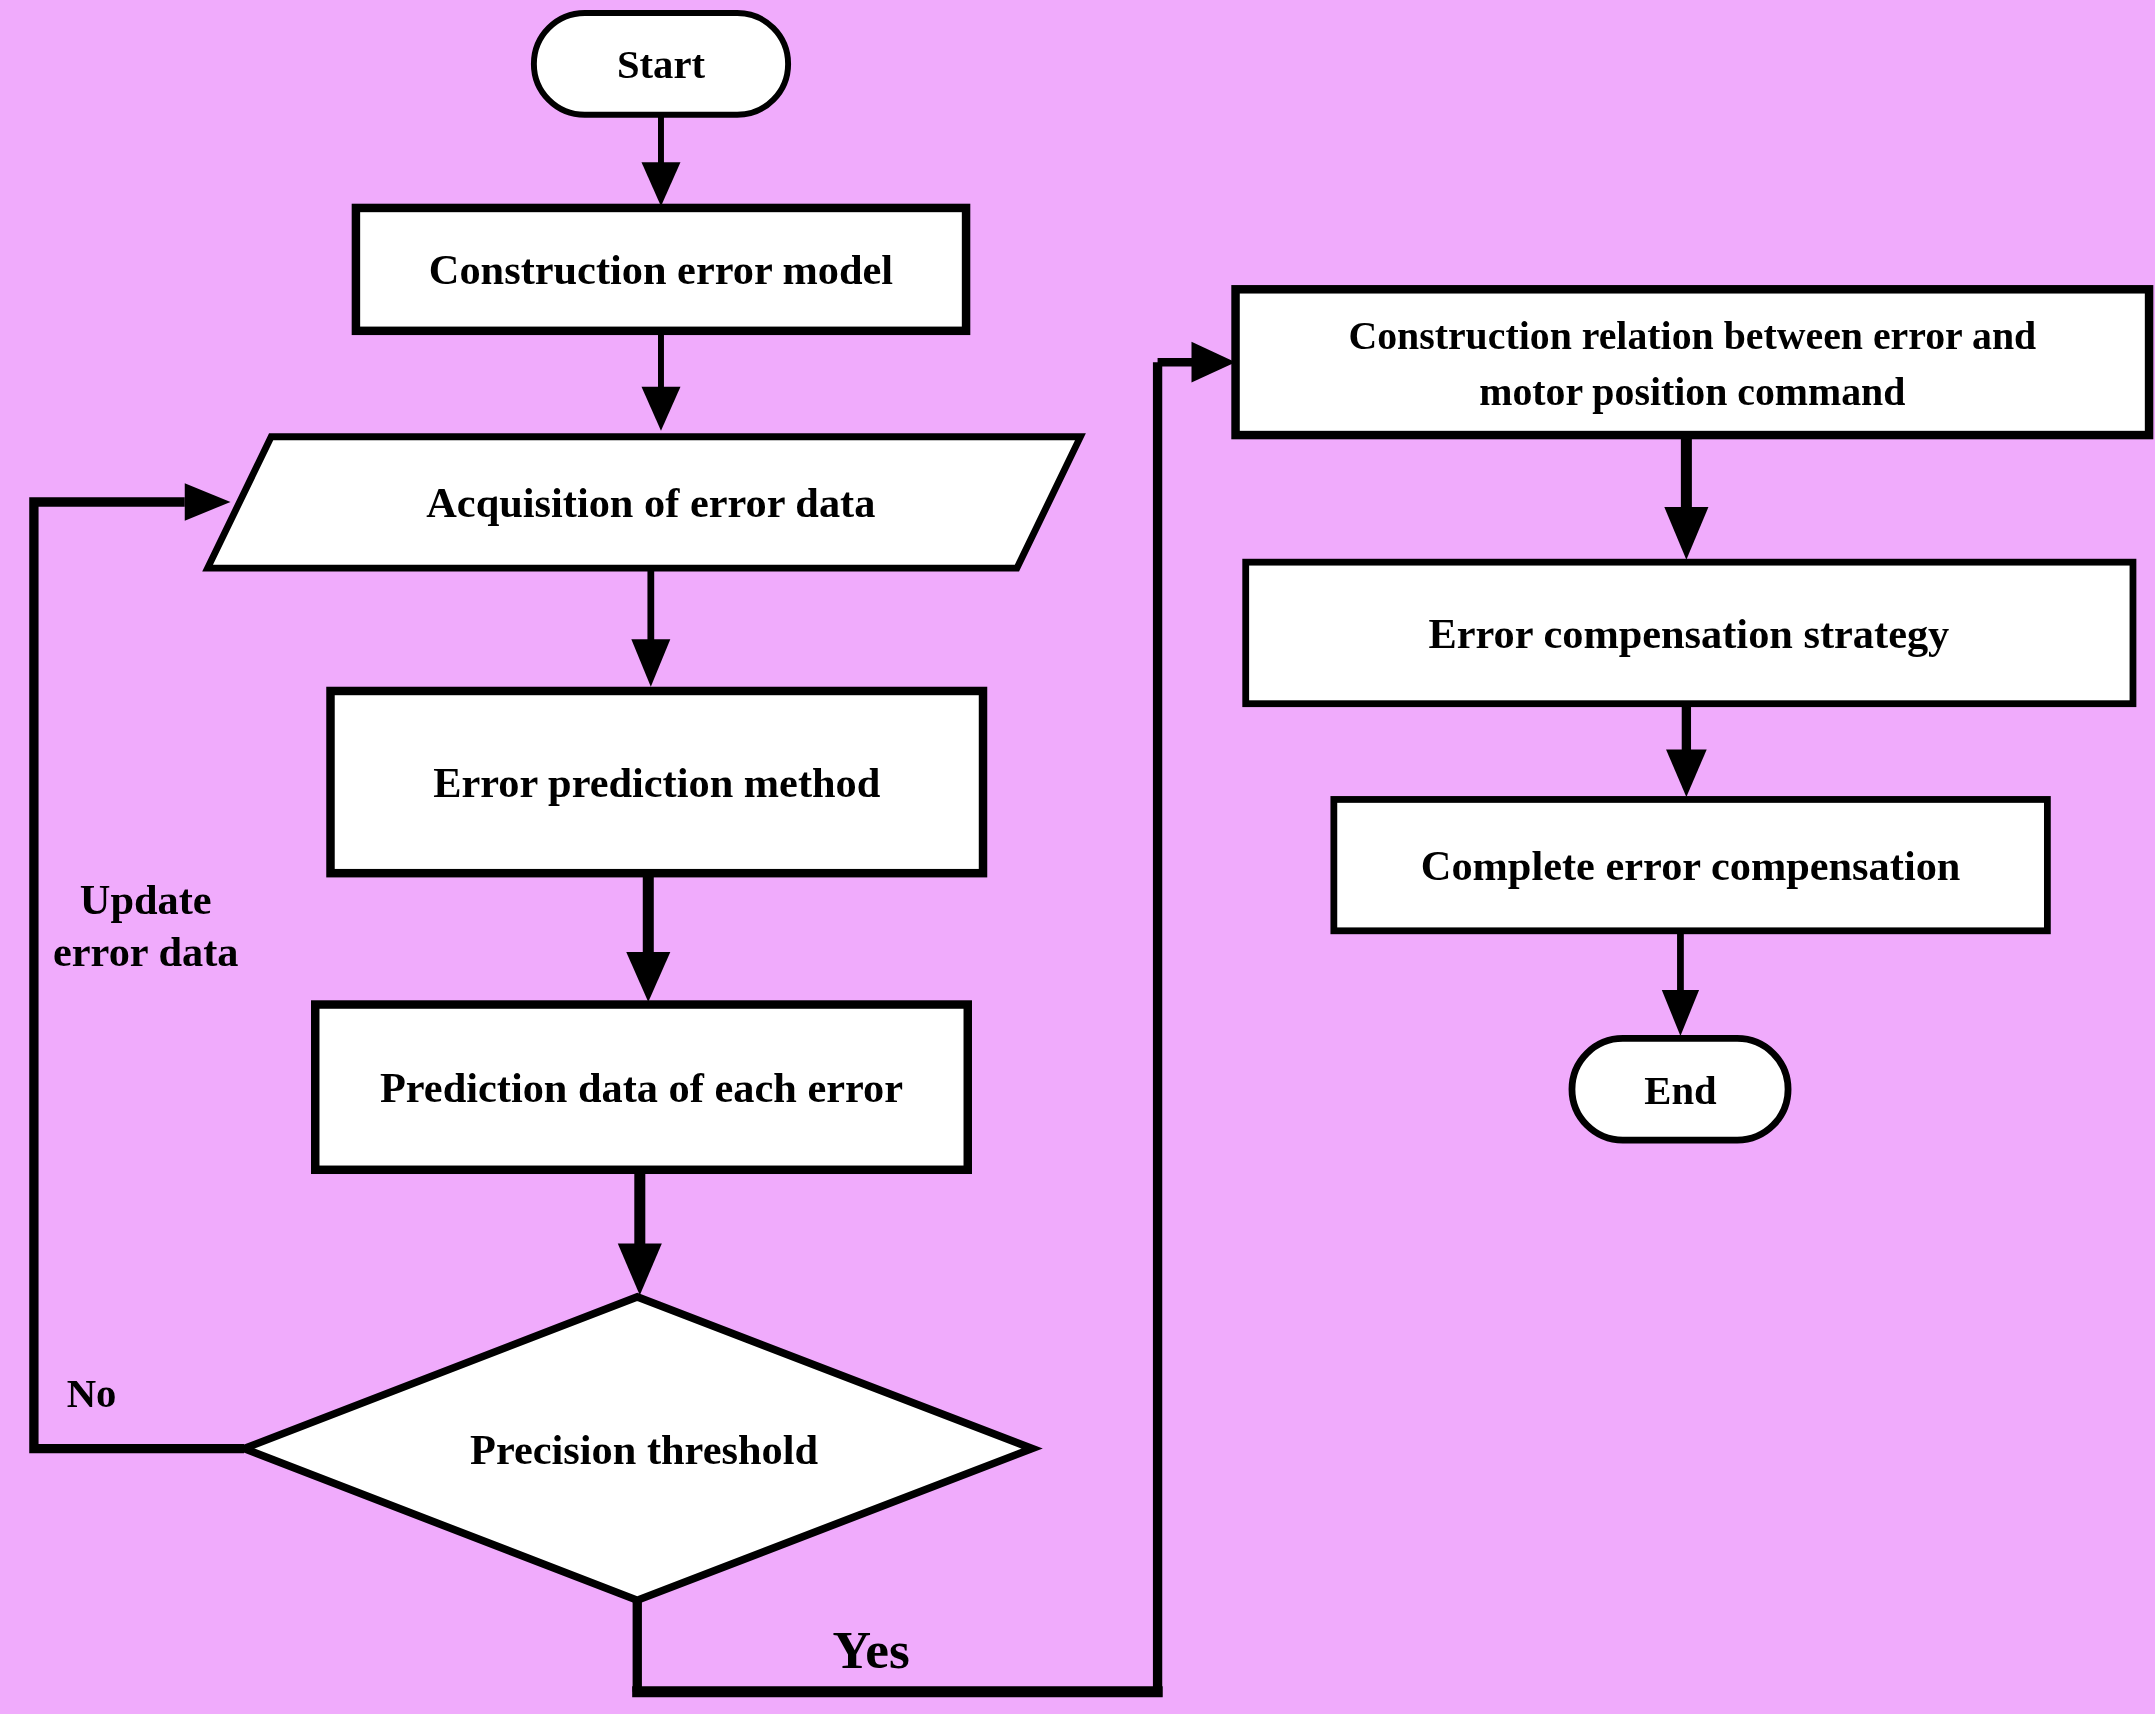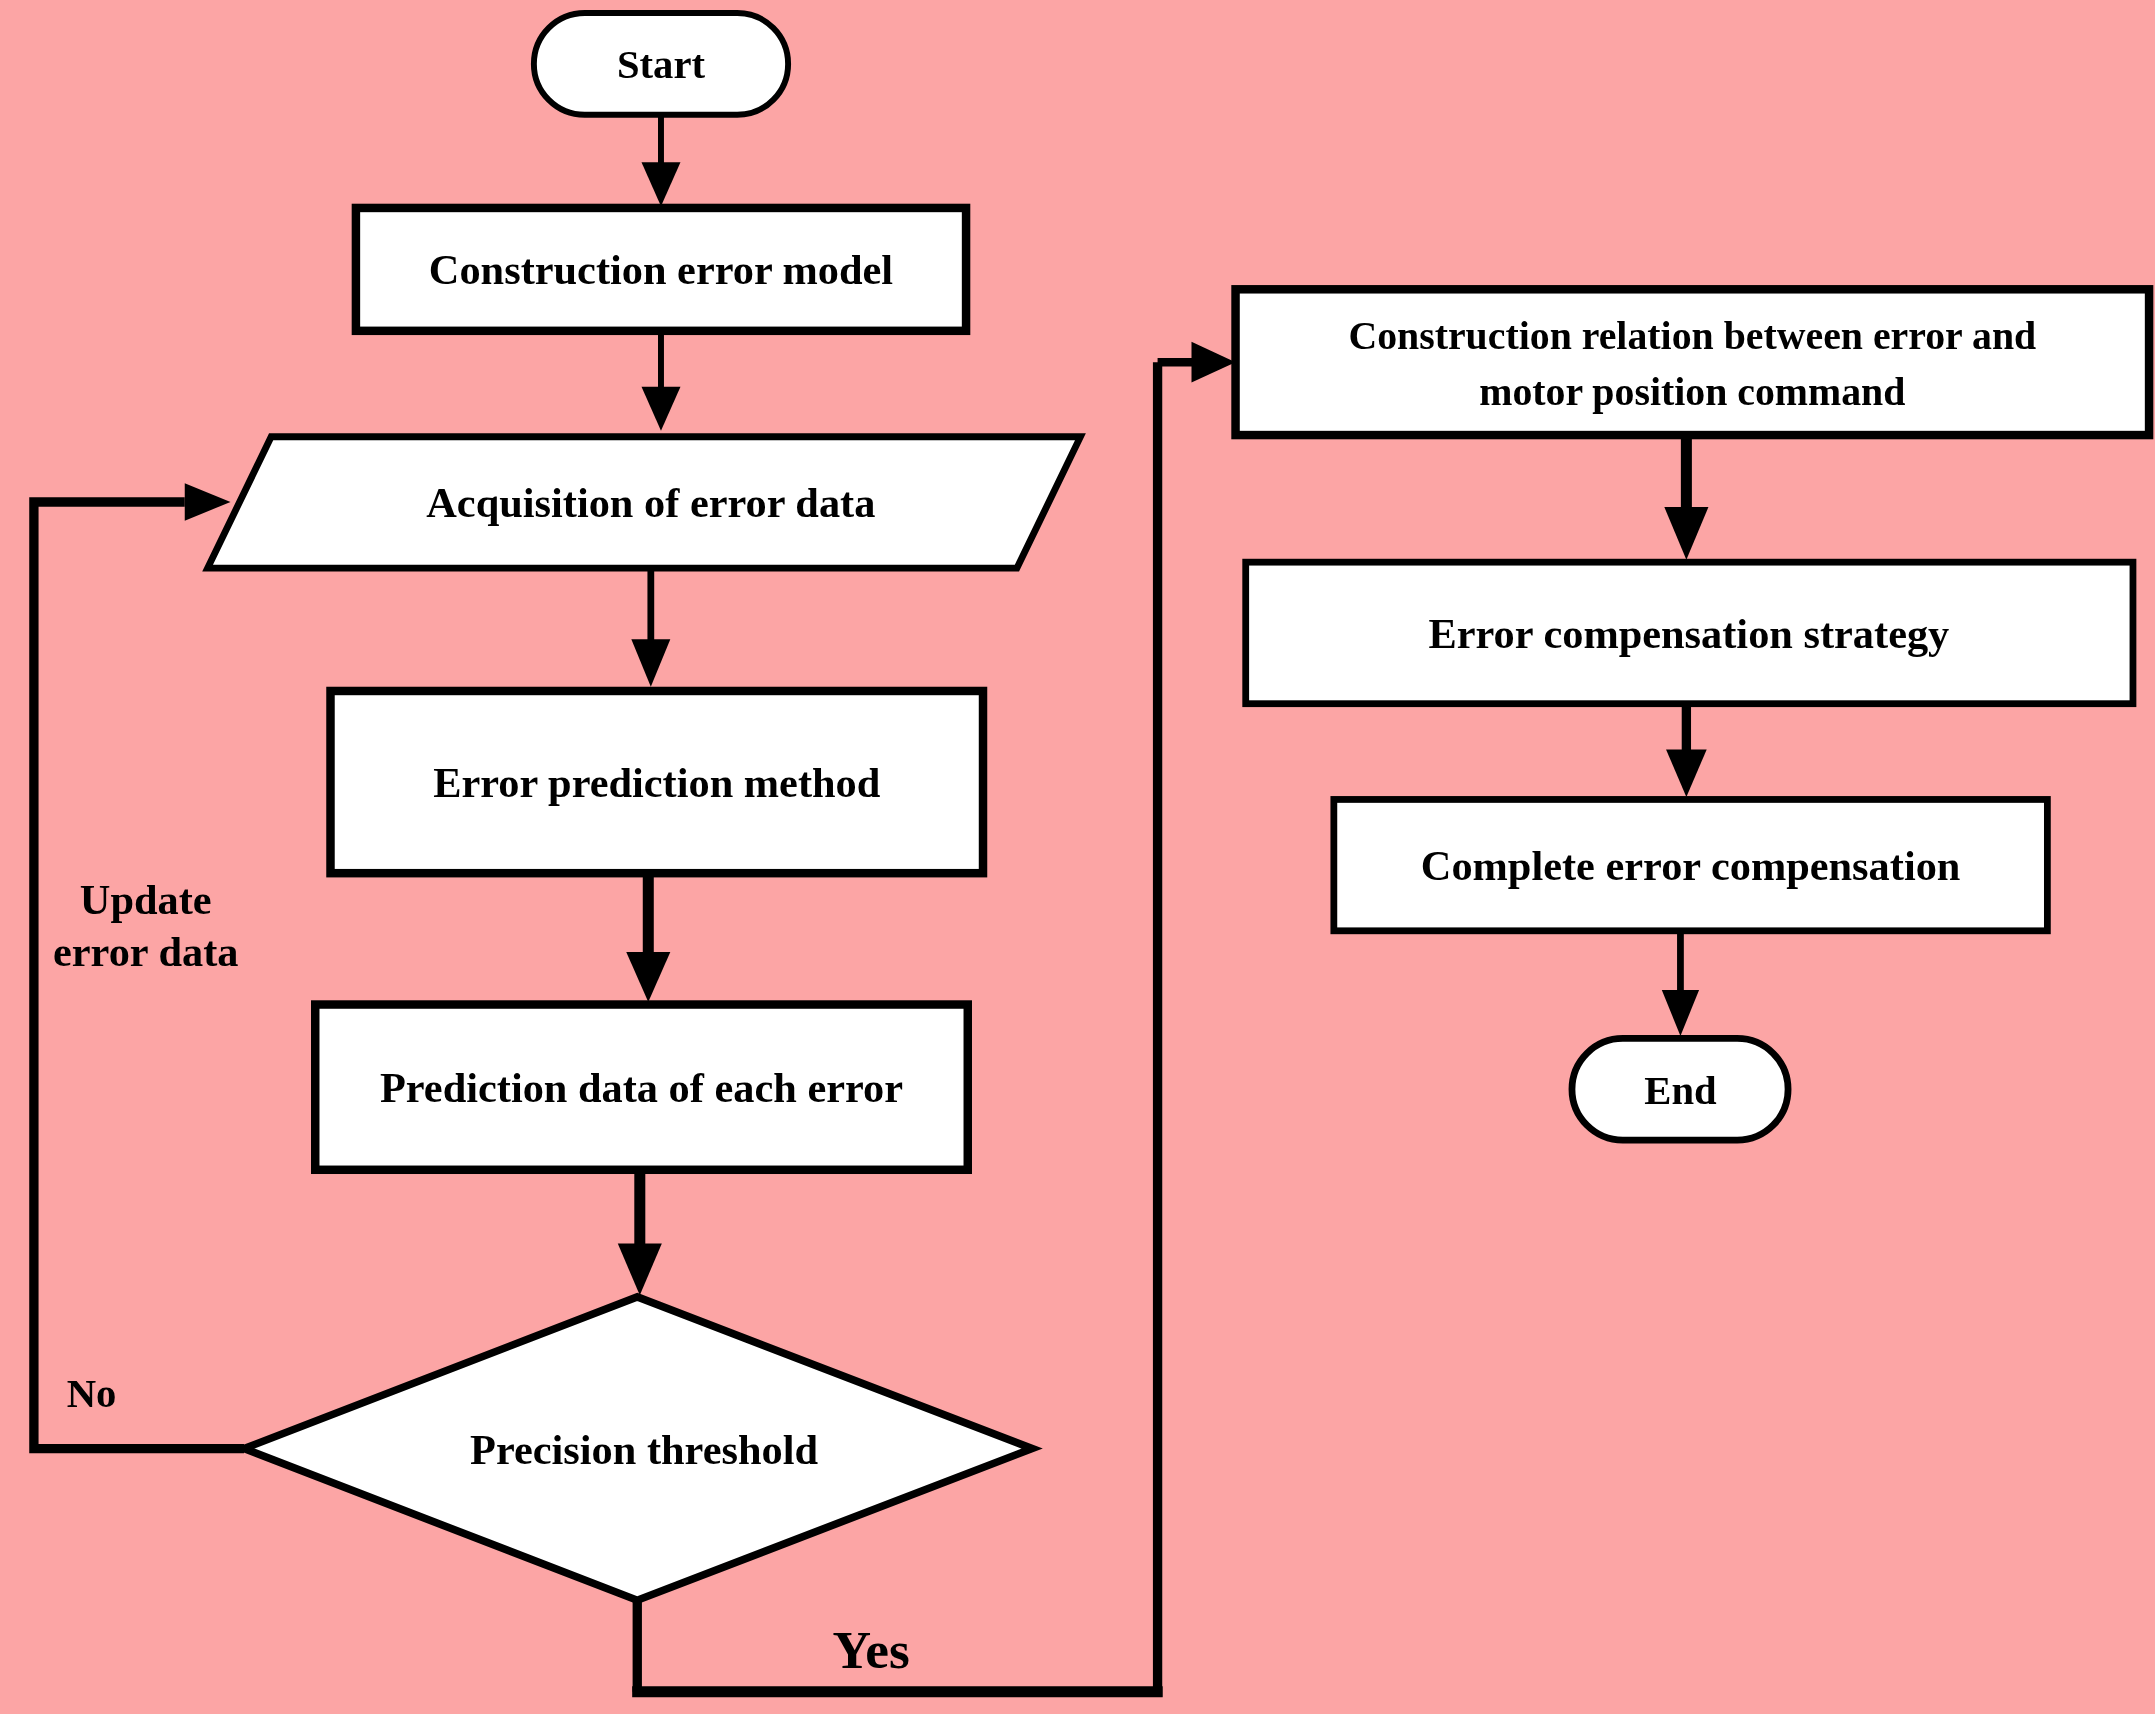--- a/index.html
+++ b/index.html
@@ -7,21 +7,21 @@
     padding: 0;
     background: #ffffff;
     width: 2155px;
     height: 1715px;
     overflow: hidden;
   }
   .canvas-wrap {
     width: 2155px;
     height: 1715px;
     position: relative;
-    background: #fca5a5;
+    background: #f0abfc;
   }
   svg {
     display: block;
   }
   .node-shape {
     fill: #ffffff;
     stroke: #000000;
   }
   .edge-line {
     fill: none;

